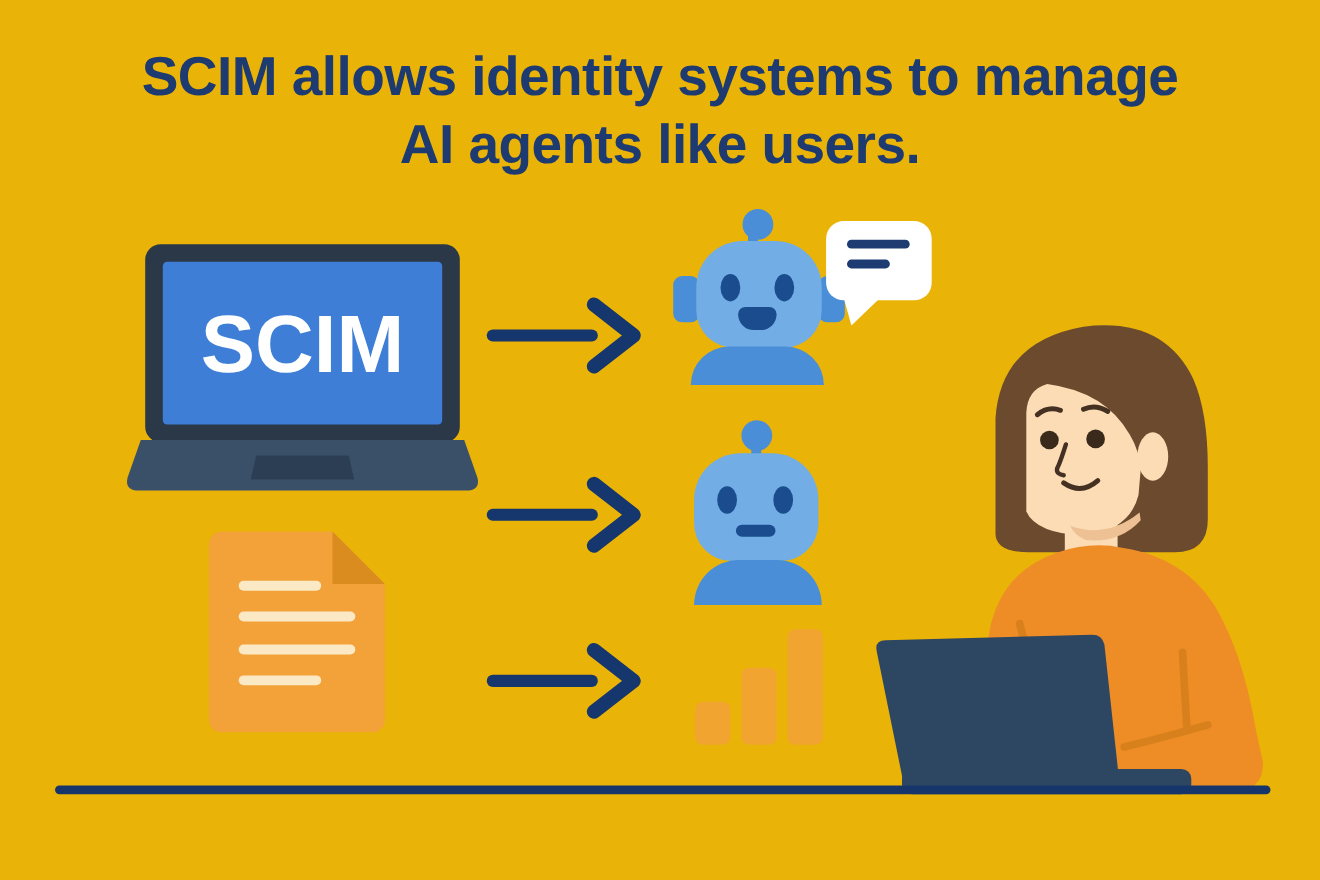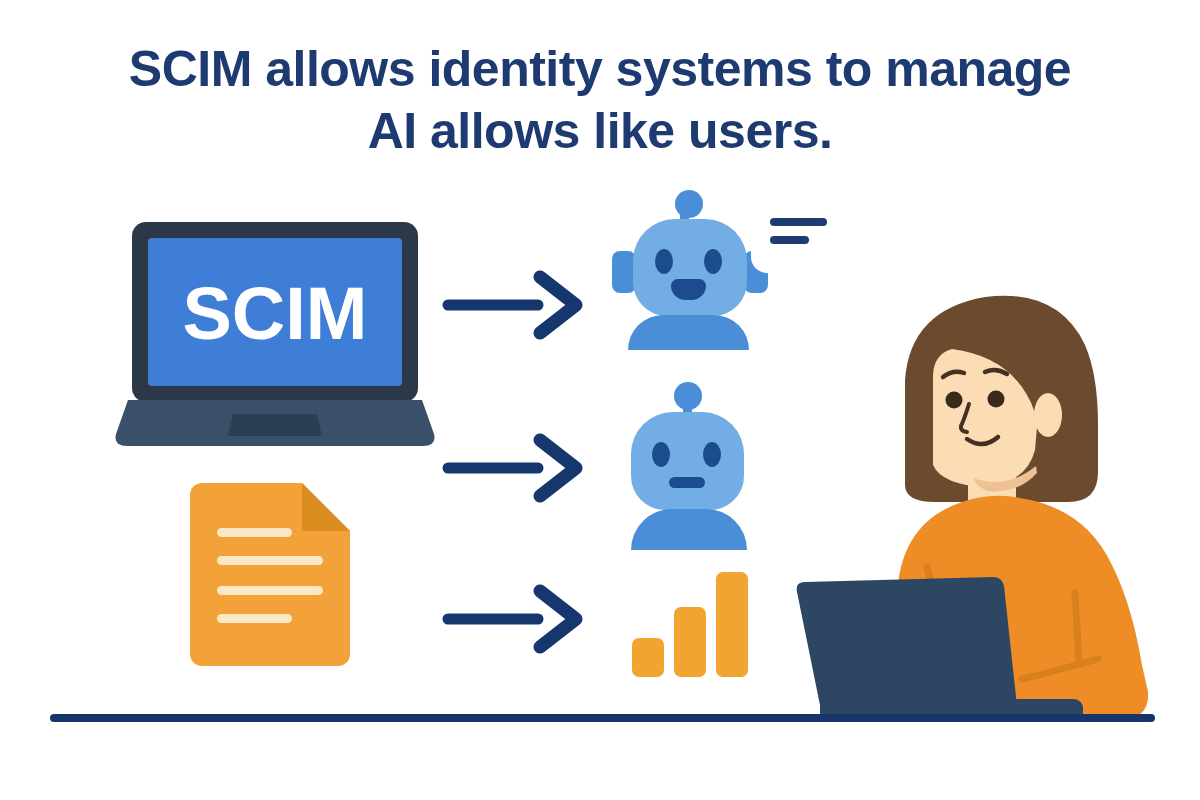--- a/index.html
+++ b/index.html
@@ -1,18 +1,18 @@
 <!DOCTYPE html>
 <html><head>
 <meta charset="utf-8">
 <style>
   html,body{margin:0;padding:0;background:#9fb6c6;}
   .stage{
     position:relative;width:1200px;height:800px;margin:0 auto;
-    background:#ffffff;overflow:hidden;
+    background:#eab308;overflow:hidden;
     font-family:"Liberation Sans","DejaVu Sans",sans-serif;
   }
   .abs{position:absolute;}
 
   
   .title{
     left:0;top:38px;width:1200px;text-align:center;
     color:#1d3b70;font-weight:bold;font-size:50px;line-height:62px;
     letter-spacing:-0.5px;
   }
@@ -60,21 +60,21 @@
   
   .table-line{left:50px;top:714px;width:1105px;height:8px;border-radius:4px;background:#16366b;z-index:6;}
 </style>
 </head>
 <body>
 
 <div class="stage">
 
   <h1 class="abs title" style="margin:0;">
     <span>SCIM allows identity systems to manage</span>
-    <span>AI allows like users.</span>
+    <span>AI agents like users.</span>
   </h1>
 
   <svg class="abs" style="left:105px;top:220px;" width="340" height="230" viewBox="0 0 340 230">
     <rect x="27" y="2" width="286" height="180" rx="14" fill="#2a3847"></rect>
     <rect x="43" y="18" width="254" height="148" rx="4" fill="#3e7ed6"></rect>
     <path d="M23 180 H317 L329 214 Q332 226 318 226 H22 Q8 226 11 214 Z" fill="#3a5068"></path>
     <path d="M128 194 H212 L217 216 H123 Z" fill="#2c3e53"></path>
     <text x="170" y="93" text-anchor="middle" dominant-baseline="central" font-family="Liberation Sans, DejaVu Sans, sans-serif" font-size="74" font-weight="bold" fill="#ffffff">SCIM</text>
   </svg>
 

